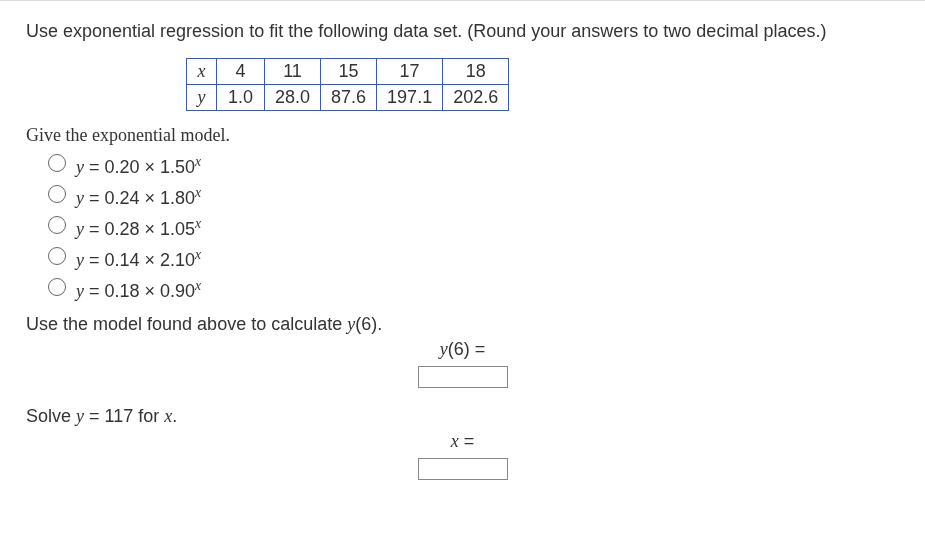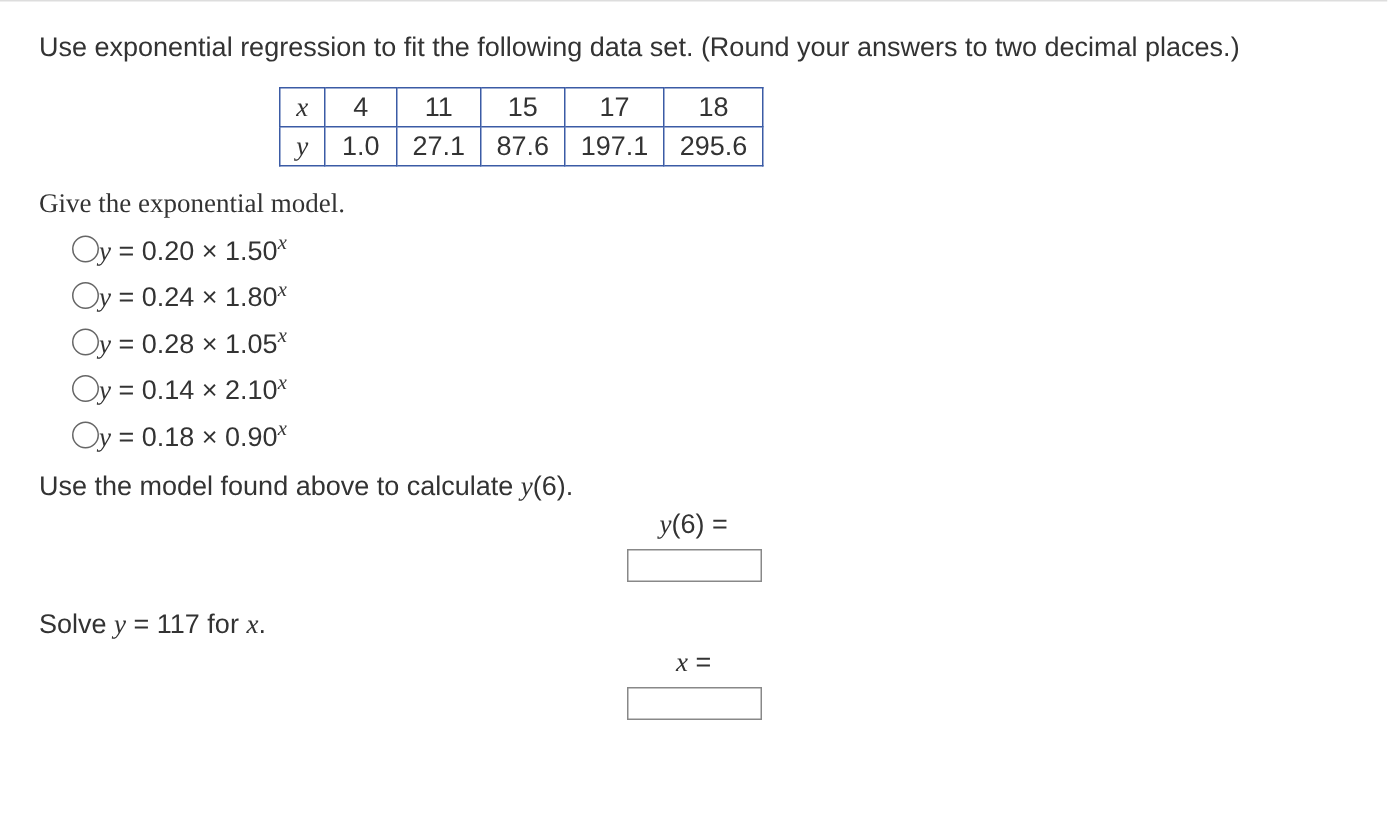--- a/index.html
+++ b/index.html
@@ -45,21 +45,21 @@
   }
   .section-label {
     margin: 10px 0 8px 0;
     font-family: Liberation Serif, serif;
   }
   .options {
     margin: 2px 0 0 22px;
   }
   .option {
     display: flex;
-    align-items: center;
+    gap: 10px;
     margin: 7px 0;
   }
   .radio {
     width: 18px;
     height: 18px;
     border: 1.6px solid #666;
     border-radius: 50%;
     display: inline-block;
     flex: 0 0 18px;
   }
@@ -100,24 +100,24 @@
         <th>x</th>
         <td>4</td>
         <td>11</td>
         <td>15</td>
         <td>17</td>
         <td>18</td>
       </tr>
       <tr>
         <th>y</th>
         <td>1.0</td>
-        <td>27.1</td>
+        <td>28.0</td>
         <td>87.6</td>
         <td>197.1</td>
-        <td>295.6</td>
+        <td>202.6</td>
       </tr>
     </tbody>
       </table>
   </div>
 
   <p class="section-label">Give the exponential model.</p>
 
   <div class="options">
     <div class="option">
       <span class="radio"></span>

